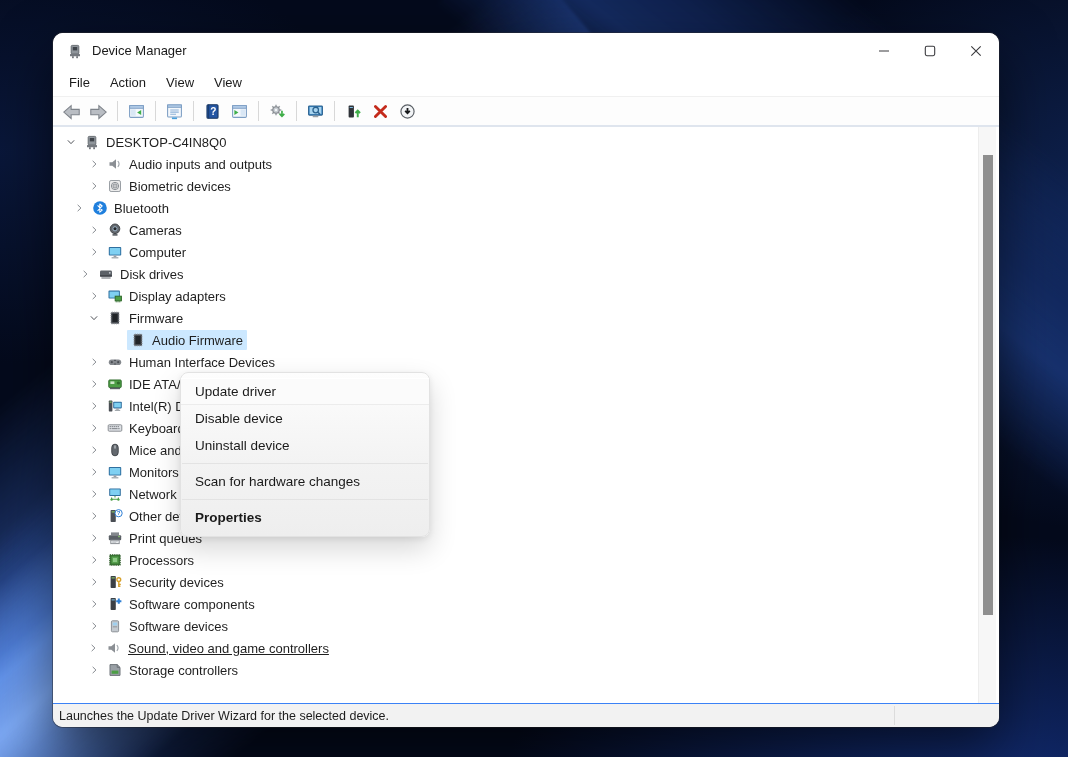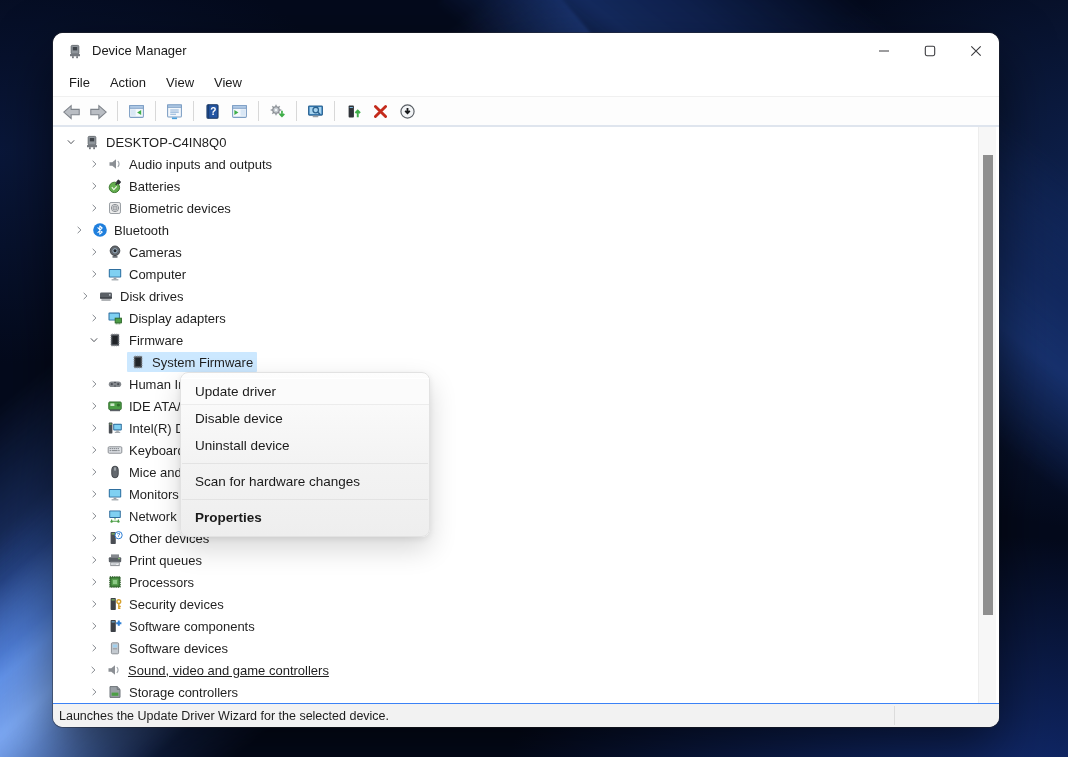--- a/index.html
+++ b/index.html
@@ -270,38 +270,20 @@
         </div>
         <div class="row" style="padding-left: 31px;">
           <span class="chev">
             <svg width="12" height="12" viewBox="0 0 16 16">
               <path d="M6.2 3.8L10.6 8l-4.4 4.2" stroke="#787d83" stroke-width="1.2" fill="none"></path>
             </svg>
           </span>
           <span class="sel-wrap">
             <span class="ticon">
               <svg width="16" height="16" viewBox="0 0 16 16">
-                <circle cx="7.4" cy="9.4" r="5.2" fill="#63ad4e" stroke="#3f7a33"></circle>
-                <rect x="9.6" y="2.2" width="4" height="3.6" rx="0.8" fill="#2e3236" transform="rotate(40 11.6 4)"></rect>
-                <path d="M8.6 6.8l2-2" stroke="#2e3236" stroke-width="1.6"></path>
-                <path d="M4.8 9.2l2 2.4 3-3.2" stroke="#eaf6e4" stroke-width="1.2" fill="none"></path>
-              </svg>
-            </span>
-            <span class="tlabel">Batteries</span>
-          </span>
-        </div>
-        <div class="row" style="padding-left: 31px;">
-          <span class="chev">
-            <svg width="12" height="12" viewBox="0 0 16 16">
-              <path d="M6.2 3.8L10.6 8l-4.4 4.2" stroke="#787d83" stroke-width="1.2" fill="none"></path>
-            </svg>
-          </span>
-          <span class="sel-wrap">
-            <span class="ticon">
-              <svg width="16" height="16" viewBox="0 0 16 16">
                 <rect x="2.5" y="2.5" width="11" height="11" rx="1.6" fill="#ececec" stroke="#9a9fa4"></rect>
                 <circle cx="8" cy="8" r="3.6" fill="none" stroke="#7c8187" stroke-width="0.9"></circle>
                 <circle cx="8" cy="8" r="2" fill="none" stroke="#7c8187" stroke-width="0.9"></circle>
                 <circle cx="8" cy="8" r="0.7" fill="#7c8187"></circle>
               </svg>
             </span>
             <span class="tlabel">Biometric devices</span>
           </span>
         </div>
         <div class="row" style="padding-left: 16px;">
@@ -409,21 +391,21 @@
         </div>
         <div class="row" style="padding-left: 54px;">
           <span class="chev"></span>
           <span class="sel-wrap selected">
             <span class="ticon">
               <svg width="16" height="16" viewBox="0 0 16 16">
                 <rect x="4" y="2.2" width="8" height="11.6" rx="0.8" fill="#4a4e54" stroke="#8b8f94" stroke-dasharray="1.2 1"></rect>
                 <rect x="5.4" y="4" width="5.2" height="8" fill="#212428"></rect>
               </svg>
             </span>
-            <span class="tlabel">System Firmware</span>
+            <span class="tlabel">Audio Firmware</span>
           </span>
         </div>
         <div class="row" style="padding-left: 31px;">
           <span class="chev">
             <svg width="12" height="12" viewBox="0 0 16 16">
               <path d="M6.2 3.8L10.6 8l-4.4 4.2" stroke="#787d83" stroke-width="1.2" fill="none"></path>
             </svg>
           </span>
           <span class="sel-wrap">
             <span class="ticon">

